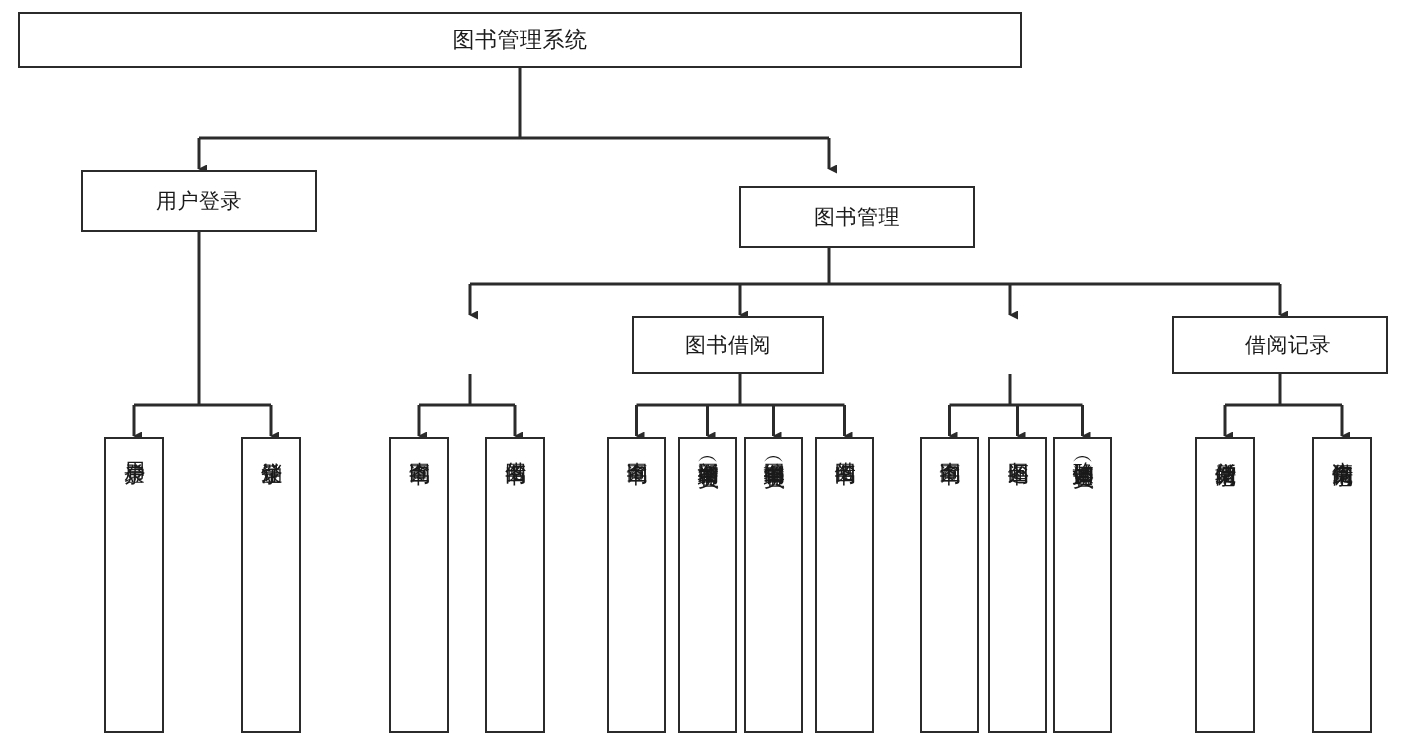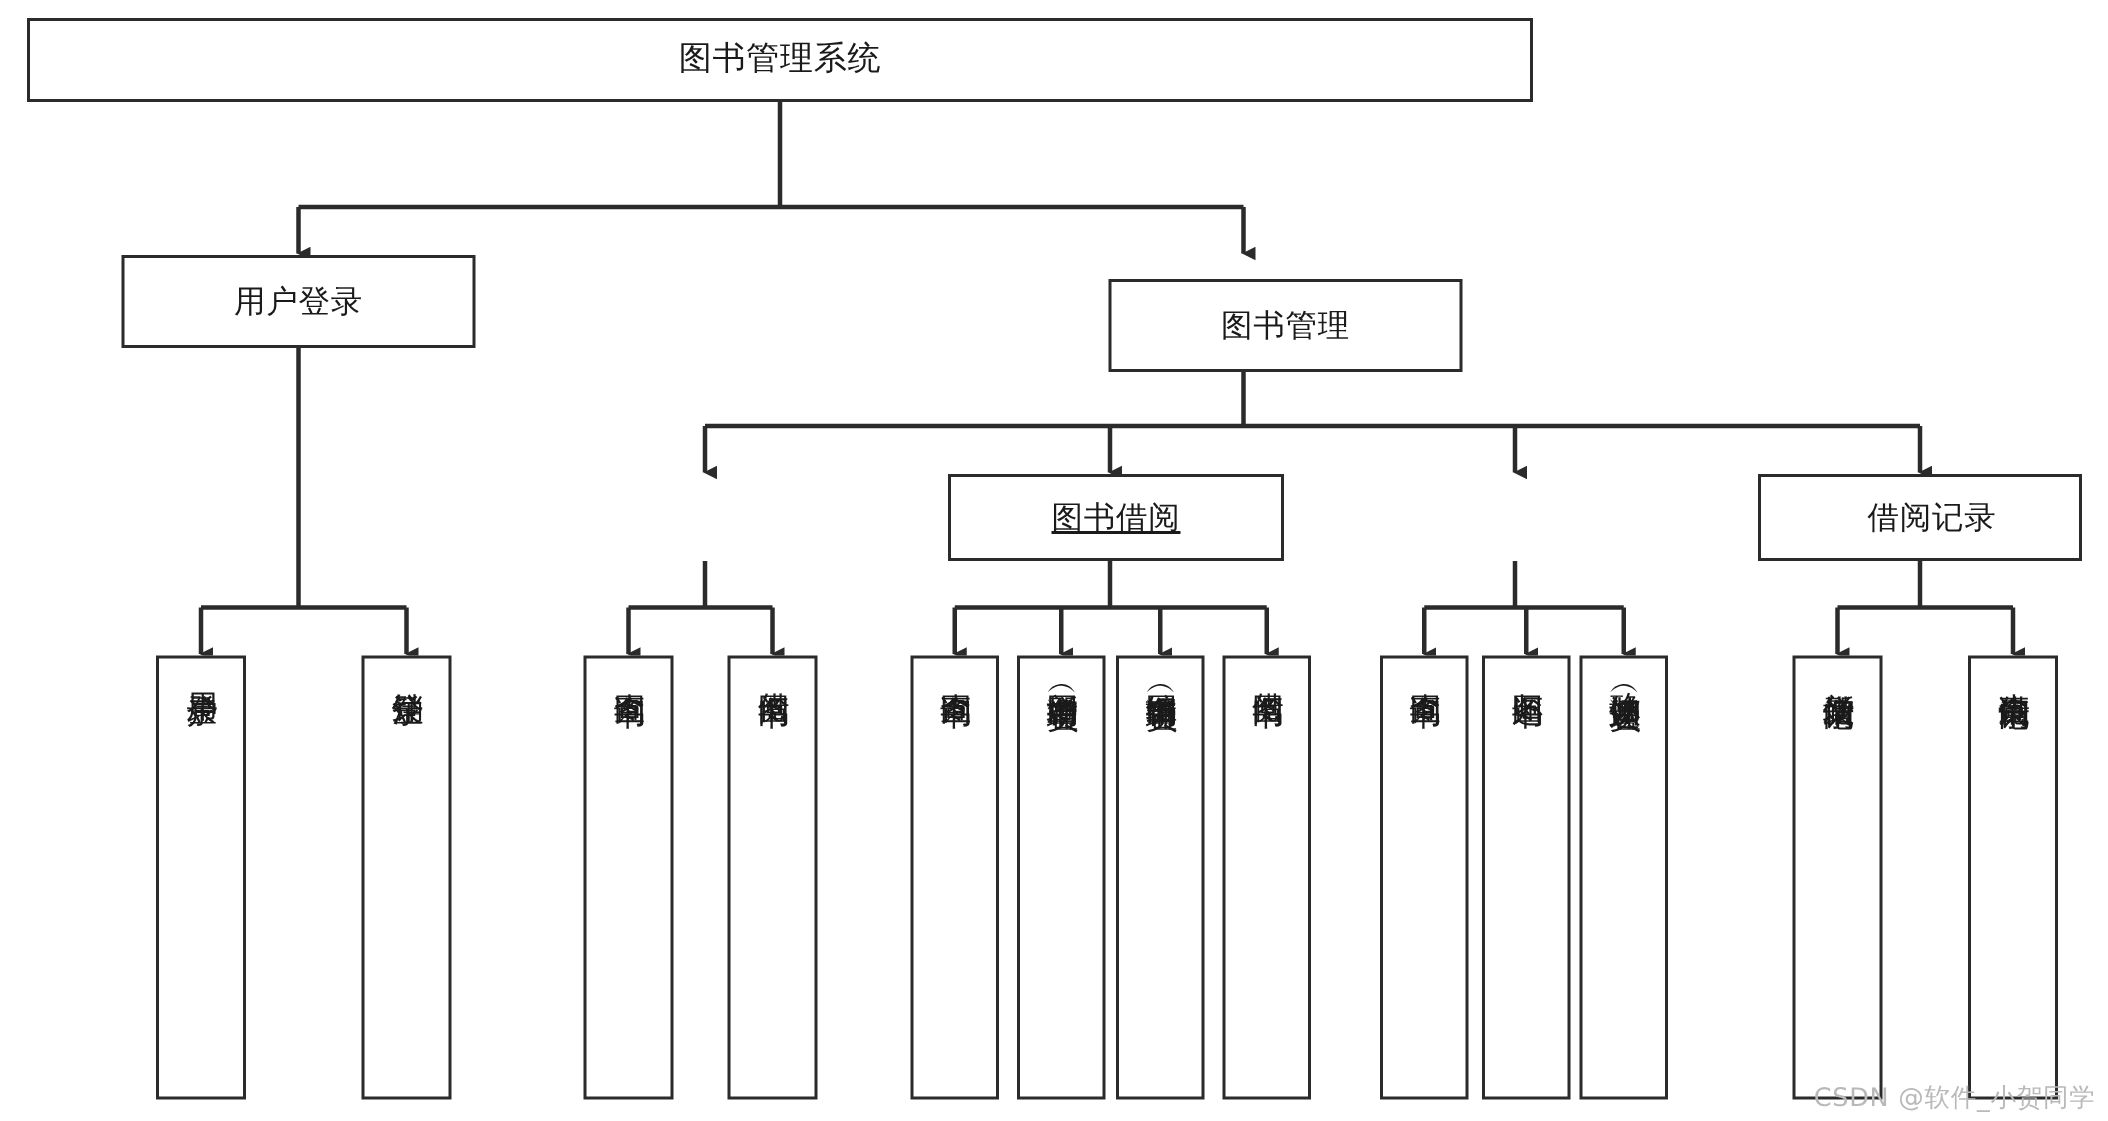--- a/index.html
+++ b/index.html
@@ -121,21 +121,21 @@
     <span class="node-label">图书管理系统</span>
   </div>
 
   <div class="node horizontal" style="left: 81px; top: 170px; width: 236px; height: 62px;">
     <span class="node-label">用户登录</span>
   </div>
   <div class="node horizontal" style="left: 711px; top: 186px; width: 236px; height: 62px; margin-left: 28px;">
     <span class="node-label">图书管理</span>
   </div>
 
-  <div class="node horizontal" style="left: 632px; top: 316px; width: 224px; height: 58px; text-decoration: underline;">
+  <div class="node horizontal" style="left: 632px; top: 316px; width: 192px; height: 58px;">
     <span class="node-label">图书借阅</span>
   </div>
   <div class="node horizontal" style="left: 1172px; top: 316px; width: 216px; height: 58px; padding-left: 16px;">
     <span class="node-label">借阅记录</span>
   </div>
 
   <div class="node vertical" style="left: 104px; top: 437px; width: 60px; height: 296px;">
     <span class="node-label">用户登录</span>
   </div>
   <div class="node vertical" style="left: 241px; top: 437px; width: 60px; height: 296px;">
@@ -172,14 +172,13 @@
     <span class="node-label">确认归还（管理员）</span>
   </div>
 
   <div class="node vertical" style="left: 1195px; top: 437px; width: 60px; height: 296px;">
     <span class="node-label">新增借阅记录</span>
   </div>
   <div class="node vertical" style="left: 1312px; top: 437px; width: 60px; height: 296px;">
     <span class="node-label">查询借阅记录</span>
   </div>
 
-  <div id="watermark">CSDN @软件_小贺同学</div>
 </div>
 
 </body></html>

